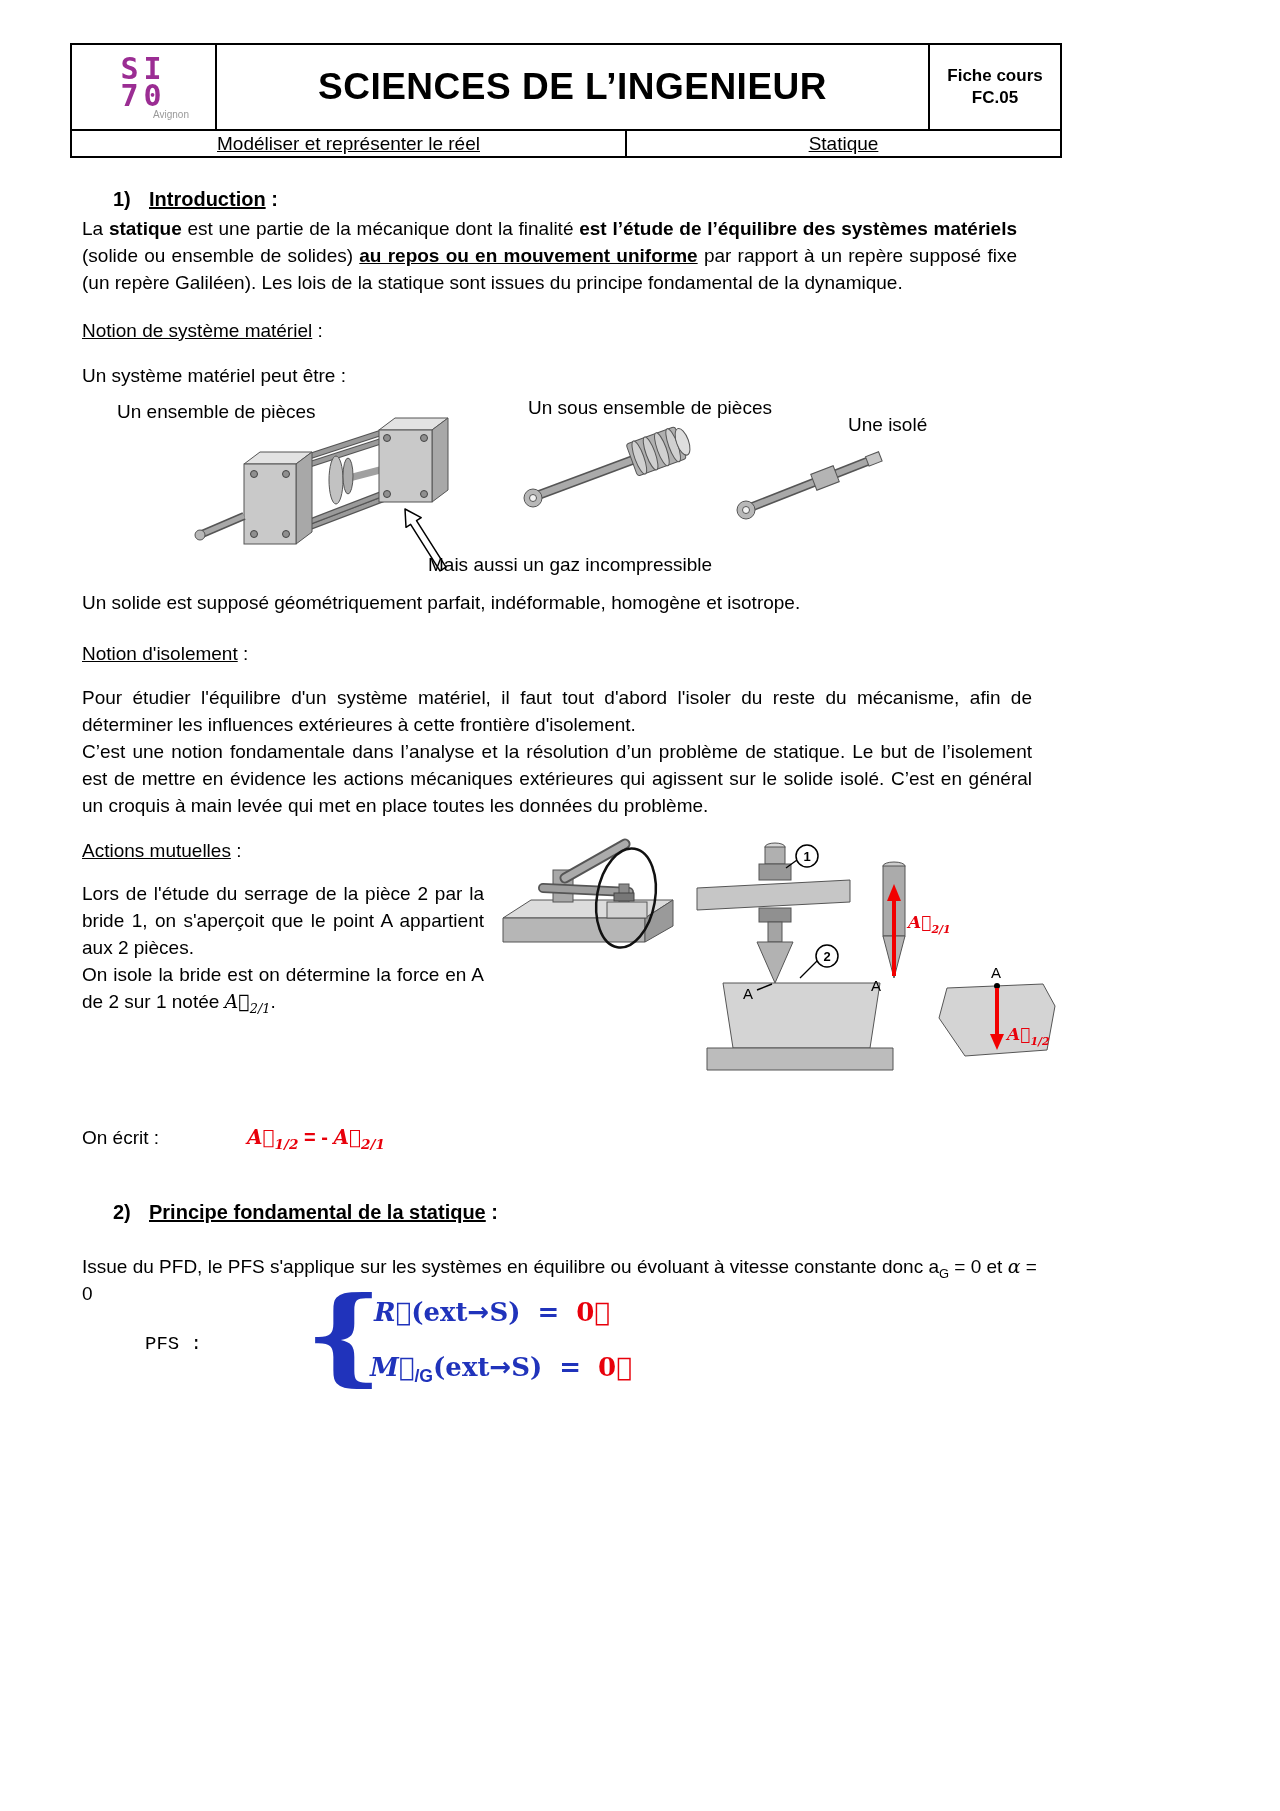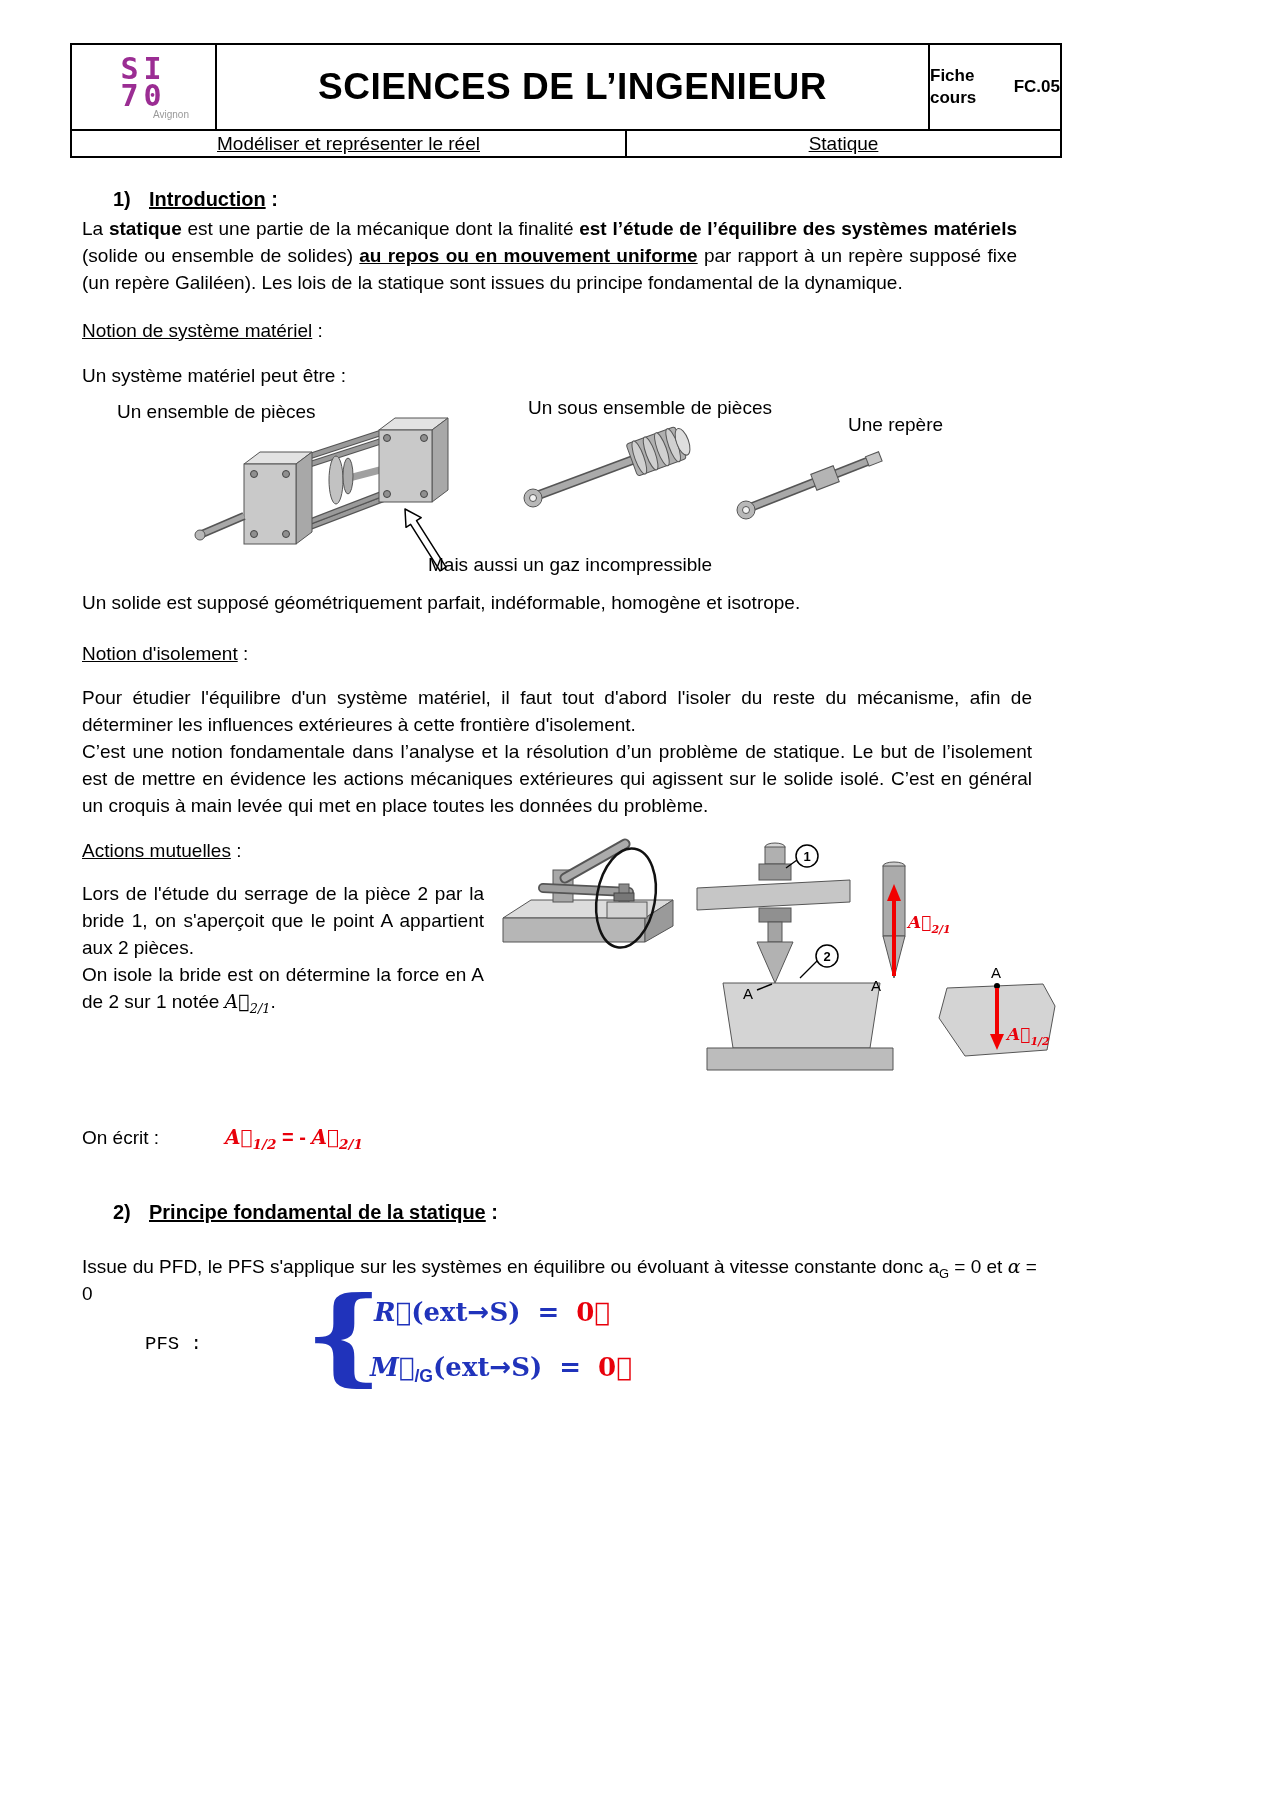--- a/index.html
+++ b/index.html
@@ -18,21 +18,21 @@
   #hdr { left:70px; top:43px; width:992px; border:2px solid #000; background:#fff; }
   .hdr-row1 { display:flex; height:84px; }
   .hdr-logo { width:145px; border-right:2px solid #000; display:flex; flex-direction:column;
               align-items:center; justify-content:center; }
   .logo-glyph { display:flex; flex-direction:column; align-items:center; color:#9b2d93;
                 font-family:"DejaVu Sans Mono",monospace; font-weight:bold; font-size:30px;
                 line-height:27px; letter-spacing:5px; }
   .logo-city { font-size:10px; color:#999; align-self:flex-end; margin-right:26px; }
   .hdr-title { flex:1; display:flex; align-items:center; justify-content:center;
                font-size:37px; font-weight:bold; letter-spacing:0.5px; }
-  .hdr-fiche { width:132px; border-left:2px solid #000; display:flex; flex-direction:row;
+  .hdr-fiche { width:132px; border-left:2px solid #000; display:flex; flex-direction:column;
                align-items:center; justify-content:center; font-size:17px; font-weight:bold;
                line-height:22px; }
   .hdr-row2 { display:flex; border-top:2px solid #000; height:27px; font-size:19px; line-height:25px;text-decoration:underline; }
   .hdr-band-left { width:555px; border-right:2px solid #000; text-align:center; }
   .hdr-band-right { flex:1; text-align:center; }
 
   
   .sec-head { font-size:20px; font-weight:bold; display:flex; }
   .sec-num { width:36px; }
   #s1-head { left:113px; top:188px; }
@@ -51,21 +51,21 @@
   #fig-piece    { left:725px; top:430px; }
   #gaz-arrow    { left:395px; top:503px; }
   #lbl-gaz   { left:428px; top:551px; }
   #p-solide  { left:82px; top:589px; }
   #h-isolement { left:82px; top:640px; }
   #p-isolement { left:82px; top:684px; width:950px; white-space:pre-line; }
   #h-actions { left:82px; top:837px; }
   #am-text { left:82px; top:880px; width:402px; }
   #right-fig { left:495px; top:838px; }
   #on-ecrit { left:82px; top:1124px; }
-  .formula-red { color:#e8000b; font-weight:bold; margin-left:66px; font-size:20px; }
+  .formula-red { color:#e8000b; font-weight:bold; margin-left:88px; font-size:20px; }
   .vec { font-family:"DejaVu Serif",serif; font-style:italic; }
   .formula-red .vec { font-weight:bold; }
 
   
   #s2-p1 { left:82px; top:1253px; width:960px; }
   .alpha { font-family:"DejaVu Serif",serif; font-style:italic; }
   #pfs-label { left:145px; top:1331px;font-family:Liberation Mono, monospace; }
   #brace { left:310px; top:1276px; font-family:"DejaVu Serif",serif; font-weight:bold;
            font-size:105px; line-height:118px; color:#2033bb; transform:scaleX(1.15); }
   .eq { font-size:26px; font-weight:bold; white-space:nowrap; }
@@ -116,21 +116,21 @@
   </div>
 
   <p class="abs body-text jt" id="p1"><span>La </span><b>statique</b><span> est une partie de la mécanique dont la finalité </span><b>est l’étude de l’équilibre des systèmes matériels</b><span> (solide ou ensemble de solides) </span><b class="u">au repos ou en mouvement uniforme</b><span> par rapport à un repère supposé fixe (un repère Galiléen). Les lois de la statique sont issues du principe fondamental de la dynamique.</span></p>
 
   <div class="abs h-under" id="h-systeme"><span class="u">Notion de système matériel</span><span> :</span></div>
 
   <div class="abs body-text" id="p-systeme">Un système matériel peut être :</div>
 
   <div class="abs body-text" id="lbl-ensemble">Un ensemble de pièces</div>
   <div class="abs body-text" id="lbl-sousens">Un sous ensemble de pièces</div>
-  <div class="abs body-text" id="lbl-piece">Une repère</div>
+  <div class="abs body-text" id="lbl-piece">Une isolé</div>
 
   <svg class="abs" id="fig-ensemble" width="285" height="165" viewBox="0 0 285 165">
     <g>
       <line x1="100" y1="64" x2="205" y2="30" stroke="#555" stroke-width="6.5"></line>
       <line x1="100" y1="64" x2="205" y2="30" stroke="#9a9a9a" stroke-width="4"></line>
       <line x1="118" y1="50" x2="222" y2="16" stroke="#555" stroke-width="6.5"></line>
       <line x1="118" y1="50" x2="222" y2="16" stroke="#9a9a9a" stroke-width="4"></line>
       <line x1="100" y1="128" x2="205" y2="88" stroke="#555" stroke-width="6.5"></line>
       <line x1="100" y1="128" x2="205" y2="88" stroke="#9a9a9a" stroke-width="4"></line>
       <line x1="118" y1="116" x2="222" y2="76" stroke="#555" stroke-width="6.5"></line>

